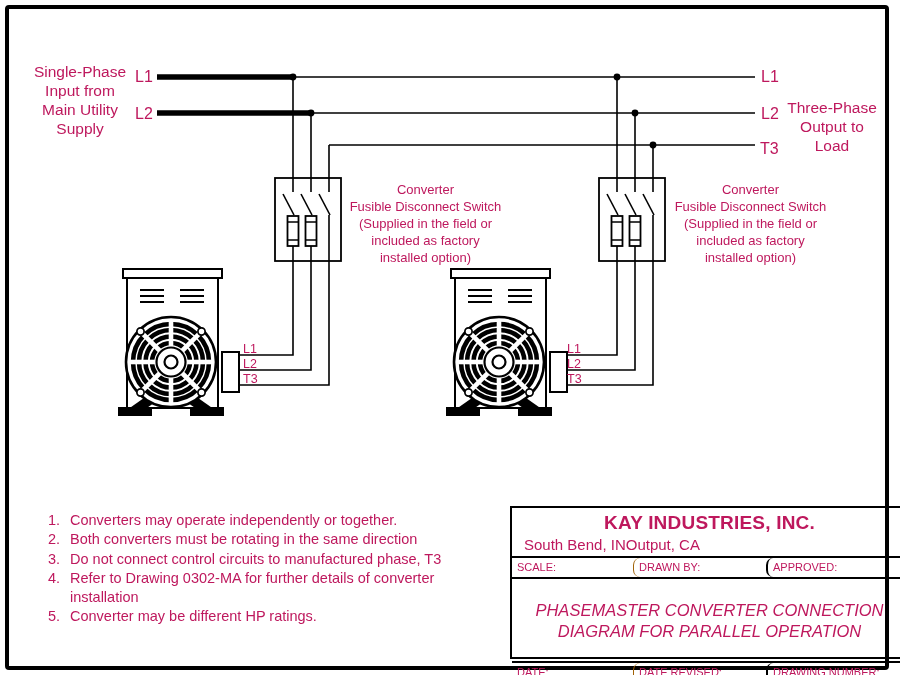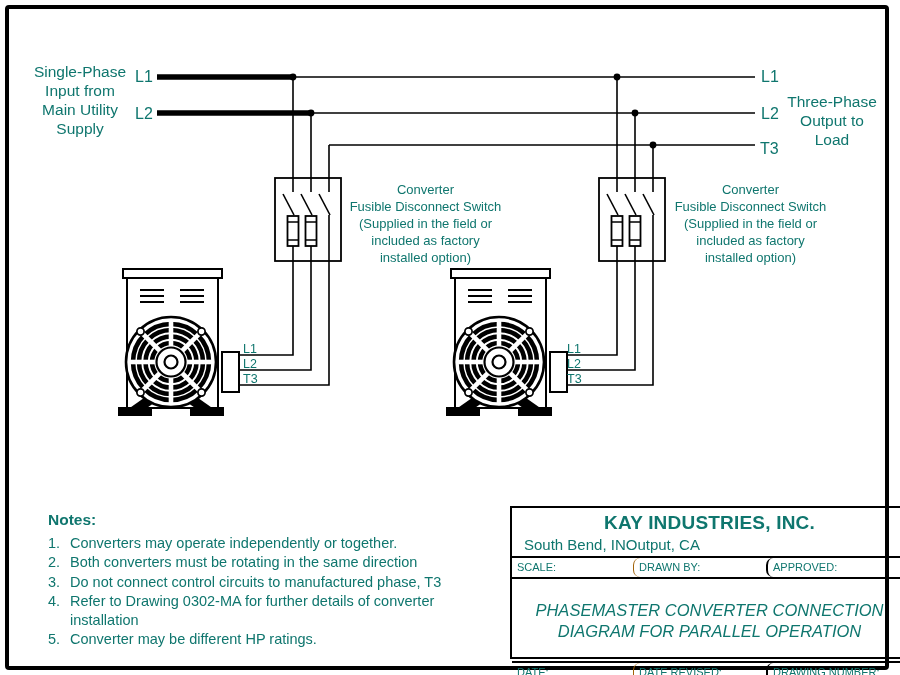--- a/index.html
+++ b/index.html
@@ -1,18 +1,18 @@
 <!DOCTYPE html>
 <html><head>
 <meta charset="utf-8">
 <style>
   html,body{margin:0;padding:0;background:#ffffff;}
   #page{
     position:relative;width:900px;height:675px;background:#ffffff;
-    font-family:"Liberation Sans",sans-serif;color:#0f766e;overflow:hidden;
+    font-family:"Liberation Sans",sans-serif;color:#be185d;overflow:hidden;
   }
   #frame{
     position:absolute;left:5px;top:5px;width:876px;height:657px;
     border:4px solid #000;border-radius:4px;
   }
   .lbl{position:absolute;white-space:pre-line;}
   .phase-lbl{font-size:16px;line-height:16px;}
   .block-lbl{font-size:15.5px;line-height:19px;text-align:center;}
   .conv-note{font-size:13px;line-height:17px;text-align:center;}
   .term-lbl{font-size:12.5px;line-height:13px;}
@@ -172,21 +172,21 @@
 Main Utility
 Supply</div>
 
   <div class="lbl phase-lbl" style="left:135px;top:69px">L1</div>
   <div class="lbl phase-lbl" style="left:135px;top:106px">L2</div>
 
   <div class="lbl phase-lbl" style="left:761px;top:69px">L1</div>
   <div class="lbl phase-lbl" style="left:761px;top:106px">L2</div>
   <div class="lbl phase-lbl" style="left:760px;top:141px">T3</div>
 
-  <div class="lbl block-lbl" style="left:779px;top:92px;width:106px">Three-Phase
+  <div class="lbl block-lbl" style="left:779px;top:98px;width:106px">Three-Phase
 Output to
 Load</div>
 
   <div class="lbl conv-note" style="left:338px;top:181px;width:175px">Converter
 Fusible Disconnect Switch
 (Supplied in the field or
 included as factory
 installed option)</div>
   <div class="lbl conv-note" style="left:663px;top:181px;width:175px">Converter
 Fusible Disconnect Switch
@@ -196,21 +196,20 @@
 
   <div class="lbl term-lbl" style="left:243px;top:343px">L1</div>
   <div class="lbl term-lbl" style="left:243px;top:358px">L2</div>
   <div class="lbl term-lbl" style="left:243px;top:373px">T3</div>
 
   <div class="lbl term-lbl" style="left:567px;top:343px">L1</div>
   <div class="lbl term-lbl" style="left:567px;top:358px">L2</div>
   <div class="lbl term-lbl" style="left:567px;top:373px">T3</div>
 
   <div id="notes">
-    <div class="notes-title">Notes:</div>
     <div class="note-row">
       <span class="note-num">1.</span>
       <span>Converters may operate independently or together.</span>
     </div>
     <div class="note-row">
       <span class="note-num">2.</span>
       <span>Both converters must be rotating in the same direction</span>
     </div>
     <div class="note-row">
       <span class="note-num">3.</span>

